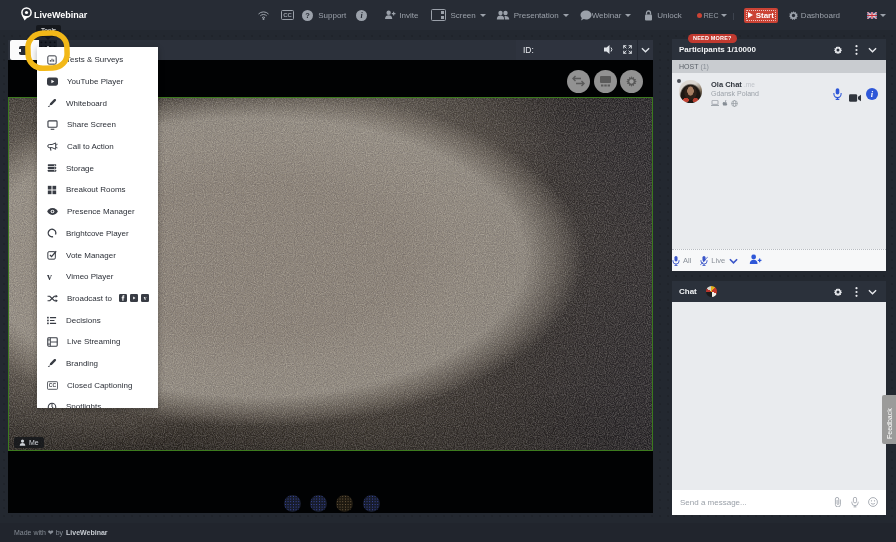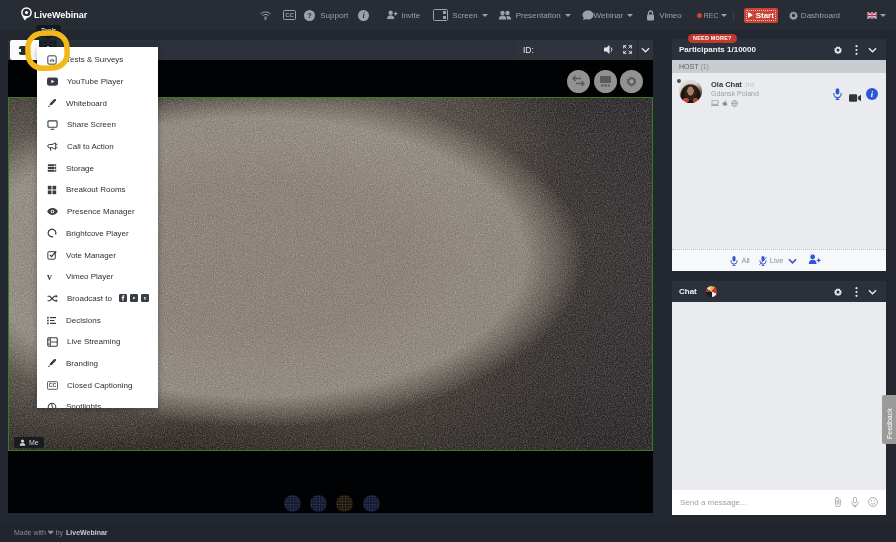--- a/index.html
+++ b/index.html
@@ -75,21 +75,21 @@
   #tooltip { left:36px; top:25px; width:25px; height:12px; background:#15181d; border-radius:2px; color:#fff; font-size:6.5px; text-align:center; line-height:12px; }
   #tooltip:after { content:""; position:absolute; left:9px; top:12px; border-left:3px solid transparent; border-right:3px solid transparent; border-top:3px solid #15181d; }
 
   
   .panel { left:672px; width:214px; background:#e9ebee; }
   .phead { height:21px; background:#2b313b; display:flex; align-items:center; color:#f2f4f6; font-size:8px; font-weight:bold; padding:0 9px 0 7px; position:relative; }
   .phead .sp { flex:1; }
   #participants { top:39px; height:232px; }
   #needmore { left:688px; top:34px; height:9px; background:#c0392f; border-radius:5px; color:#fff; font-size:5.5px; font-weight:bold; line-height:9px; padding:0 5px; letter-spacing:.2px; }
   #hostbar { height:13px; background:#c9ccd0; color:#5a6068; font-size:7px; display:flex; align-items:center; padding-left:7px; background-image:radial-gradient(circle, rgba(120,124,130,.55) .6px, transparent .7px); background-size:4px 4px; }
-  #pfoot { position:absolute; left:0; bottom:0; width:100%; height:22px; background:#f7f8f9; border-top:1px dotted #b8bcc2; display:flex; align-items:center; justify-content:center; color:#3b56c9; font-size:7.5px; }
+  #pfoot { position:absolute; left:0; bottom:0; width:100%; height:22px; background:#f7f8f9; border-top:1px dotted #b8bcc2; display:flex; align-items:center; justify-content:flex-start; color:#3b56c9; font-size:7.5px; }
   #prow { position:relative; padding:7px 0 0 7px; display:flex; }
   #avatar { width:23px; height:23px; border-radius:50%; flex:none;
     background: radial-gradient(5px 7px at 50% 48%, #a87f63 0 60%, rgba(0,0,0,0) 70%),
        radial-gradient(4px 3px at 30% 88%, #c14334 0 70%, rgba(0,0,0,0) 80%),
        radial-gradient(4px 3px at 72% 88%, #b53f30 0 70%, rgba(0,0,0,0) 80%),
        radial-gradient(9px 11px at 50% 55%, #2e2119 0 62%, rgba(0,0,0,0) 72%),
        radial-gradient(16px 18px at 50% 68%, #1d1712 0 58%, rgba(0,0,0,0) 68%),
        linear-gradient(150deg, #ddd8d2 0 35%, #8a7a66 60%, #2c241a 85%); }
   #avdot { position:absolute; left:5px; top:6px; width:4px; height:4px; border-radius:50%; background:#4a4f57; }
   #pinfo { margin-left:9px; padding-top:1px; font-size:7.5px; line-height:8px; }
@@ -171,21 +171,21 @@
         <path d="M6 .5 C9 .5 11.5 2.5 11.5 5 C11.5 7.5 9 9.5 6 9.5 C5.2 9.5 4.4 9.4 3.7 9.1 L1 10.5 L1.8 8 C.9 7.2 .5 6.1 .5 5 C.5 2.5 3 .5 6 .5 Z" fill="#9ba1aa"></path>
       </svg>
       <span style="">Webinar</span>
       <span class="caret"></span>
     </span>
     <span class="it">
       <svg width="9" height="11" viewBox="0 0 9 11">
         <rect x="1" y="4.5" width="7" height="6" rx="1" fill="#9ba1aa"></rect>
         <path d="M2.5 4.5 V3 a2 2 0 0 1 4 0 V4.5" fill="none" stroke="#9ba1aa" stroke-width="1.3"></path>
       </svg>
-      <span style="margin-left:4px">Vimeo</span>
+      <span style="margin-left:4px">Unlock</span>
     </span>
     <span class="it">
       <span style="width:5px;height:5px;border-radius:50%;background:#cb4335;display:inline-block"></span>
       <span style="margin-left:2px;font-size:7px">REC</span>
       <span class="caret" style="margin-left:2px"></span>
     </span>
     <span class="it" style="color:#4a515c">|</span>
     <span class="it">
       <span id="startbtn"><svg width="5" height="6" viewBox="0 0 6 7" style="margin-right:3px">
           <path d="M0 0 L6 3.5 L0 7 Z" fill="#fff"></path>

